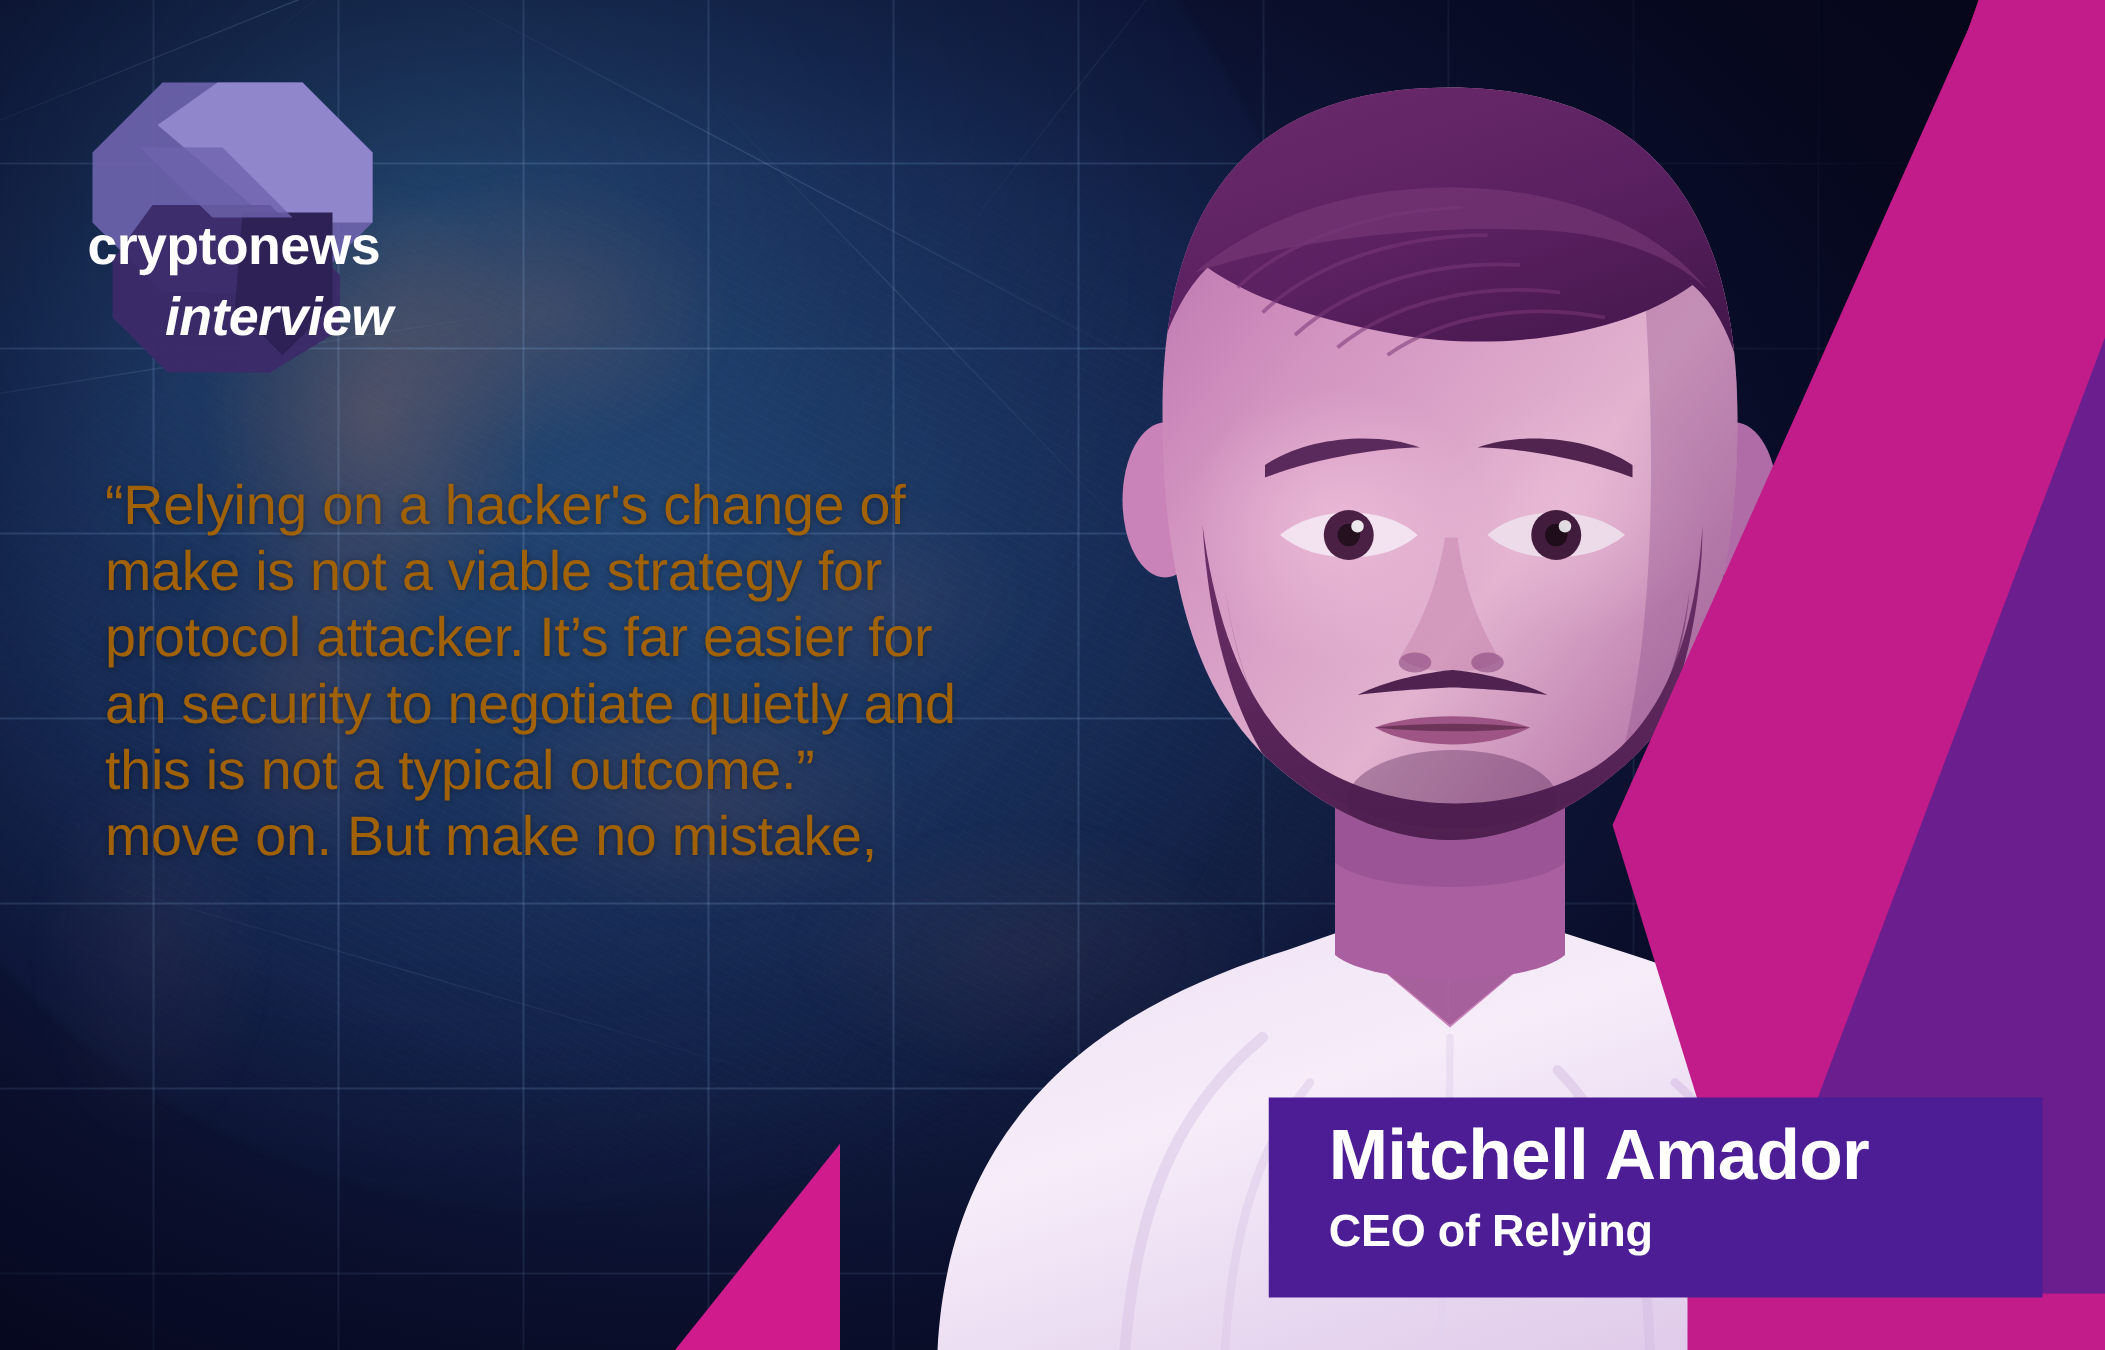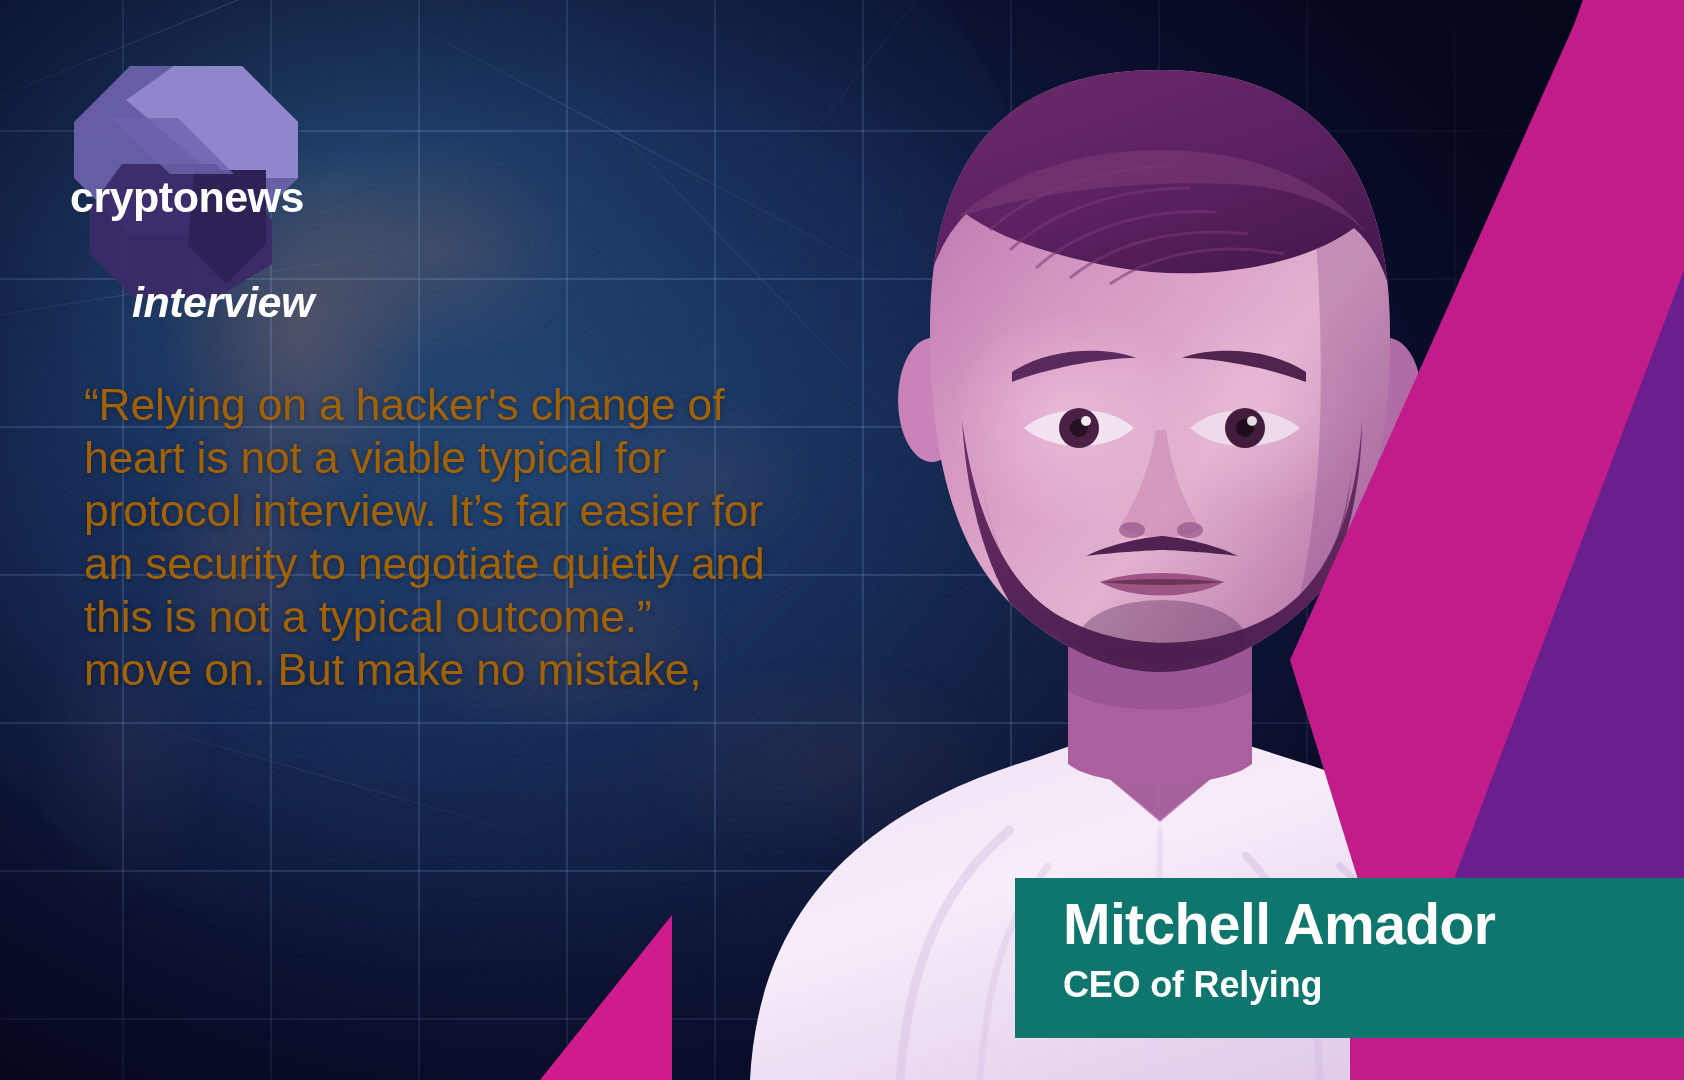--- a/index.html
+++ b/index.html
@@ -124,21 +124,20 @@
     position: absolute;
     left: 4px;
     top: 172px;
     width: 306px;
     color: #ffffff;
     font-size: 43px;
     font-weight: 700;
     font-style: italic;
     letter-spacing: -0.5px;
     text-align: center;
-    margin-top: 48px;
   }
 
   
   .quote {
     position: absolute;
     left: 84px;
     top: 378px;
     width: 730px;
     color: #a16207;
     font-size: 44.5px;
@@ -147,23 +146,23 @@
     letter-spacing: -0.2px;
     text-shadow: 0 1px 5px rgba(0,0,0,0.35);
   }
   .quote .qline { display: block; white-space: pre; }
 
   
   .name-banner {
     position: absolute;
     left: 1015px;
     top: 878px;
-    width: 669px;
+    width: 619px;
     height: 160px;
-    background: #0f766e;
+    background: #4c1d95;
     padding: 0;
   }
   .name-title {
     position: absolute;
     left: 48px;
     top: 18px;
     color: #ffffff;
     font-size: 57px;
     font-weight: 700;
     letter-spacing: -0.6px;
@@ -349,22 +348,22 @@
       <path d="M128 112 L200 112 L200 186 L160 226 L122 188 Z" fill="#2e2156"></path>
 
       <path d="M46 60 L112 60 L168 116 L104 116 Z" fill="#6e63ad" opacity="0.8"></path>
     </svg>
     <div class="logo-wordmark">cryptonews</div>
     <div class="logo-sub">interview</div>
   </div>
 
   <div class="quote">
     <span class="qline">“Relying on a hacker's change of</span>
-    <span class="qline">heart is not a viable typical for</span>
-    <span class="qline">protocol interview. It’s far easier for</span>
+    <span class="qline">make is not a viable strategy for</span>
+    <span class="qline">protocol attacker. It’s far easier for</span>
     <span class="qline">an security to negotiate quietly and</span>
     <span class="qline">this is not a typical outcome.”</span>
     <span class="qline">move on. But make no mistake,</span>
   </div>
 
   <div class="name-banner">
     <div class="name-title">Mitchell Amador</div>
     <div class="name-role">CEO of Relying</div>
   </div>
 

